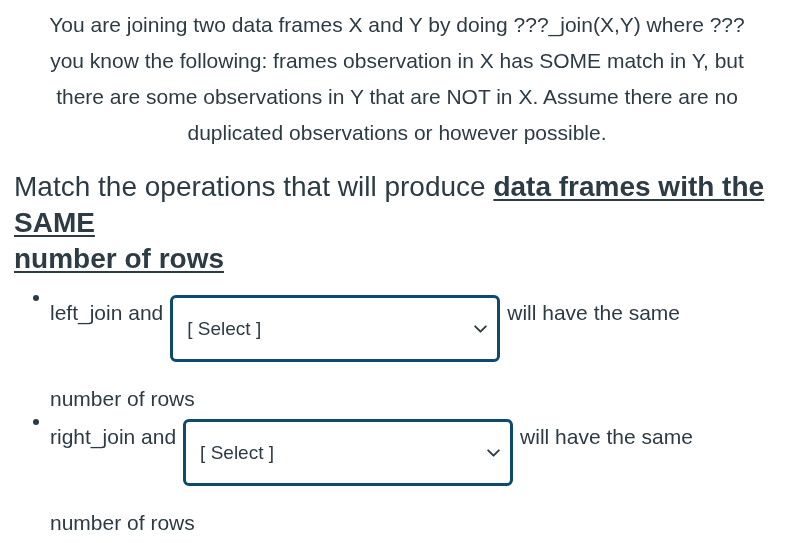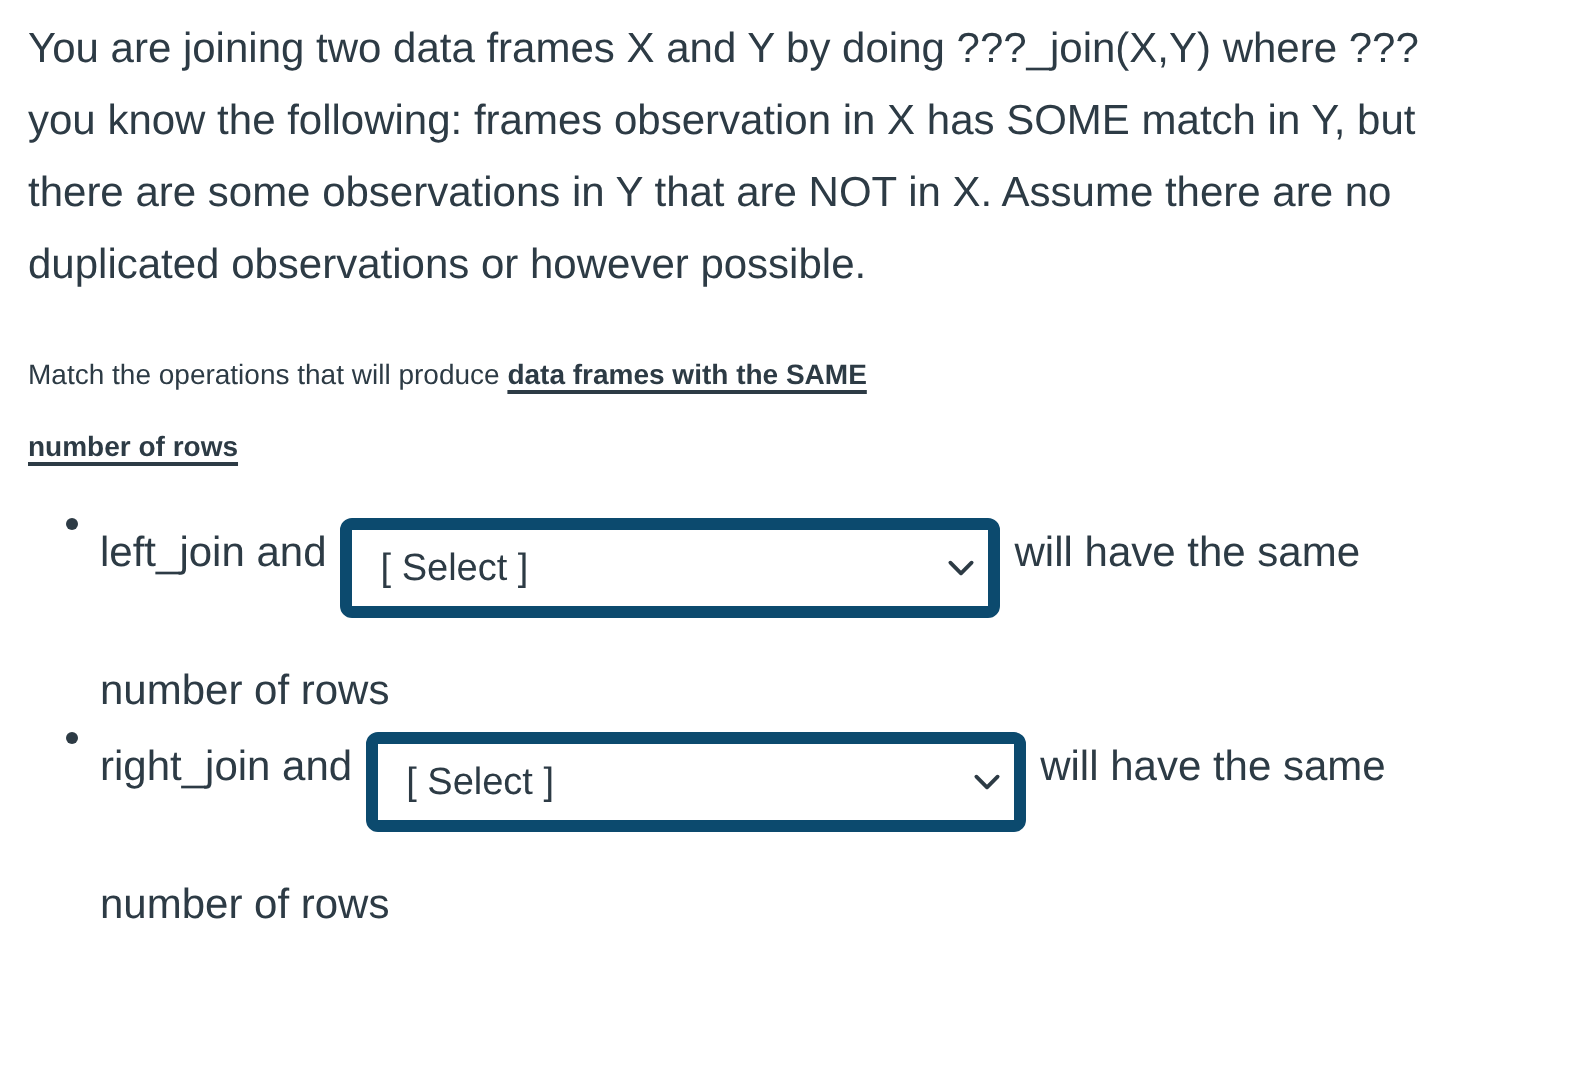--- a/index.html
+++ b/index.html
@@ -10,23 +10,23 @@
     overflow: hidden;
     font-family: "Liberation Sans", sans-serif;
     color: #2D3B45;
     padding: 7px 14px 0 14px;
   }
   .question-paragraph {
     font-size: 21px;
     line-height: 36px;
     margin: 0 0 18px 0;
   }
-  .q-line { display: block; white-space: nowrap; }
+  .q-line { display: block; white-space: nowrap; text-align: center; }
   .match-prompt {
-    font-size: 14px;
+    font-size: 28px;
     line-height: 36px;
     margin: 0 0 18px 0;
   }
   .match-prompt strong {
     font-weight: 700;
     text-decoration: underline;
     text-decoration-thickness: 2px;
     text-underline-offset: 3px;
   }
   ul.match-list {
@@ -54,23 +54,23 @@
   .select-wrapper {
     position: relative;
     margin: 0 7px;
     flex: none;
   }
   select.answer-select {
     -webkit-appearance: none;
     -moz-appearance: none;
     appearance: none;
     width: 330px;
-    height: 50px;
+    height: 67px;
     background: #ffffff;
-    border: 6px solid #0c4a6e;
+    border: 3px solid #0c4a6e;
     border-radius: 6px;
     font-family: "Liberation Sans", sans-serif;
     font-size: 19px;
     color: #2D3B45;
     padding: 0 40px 0 14px;
     cursor: pointer;
   }
   .chevron {
     position: absolute;
     right: 11px;

